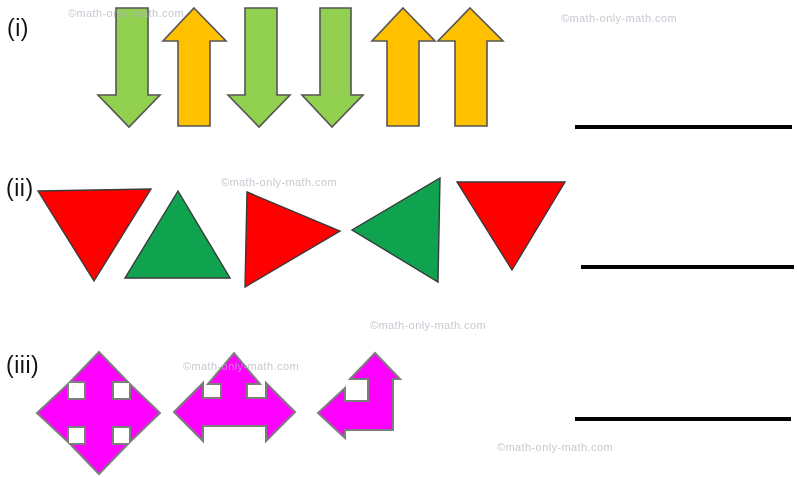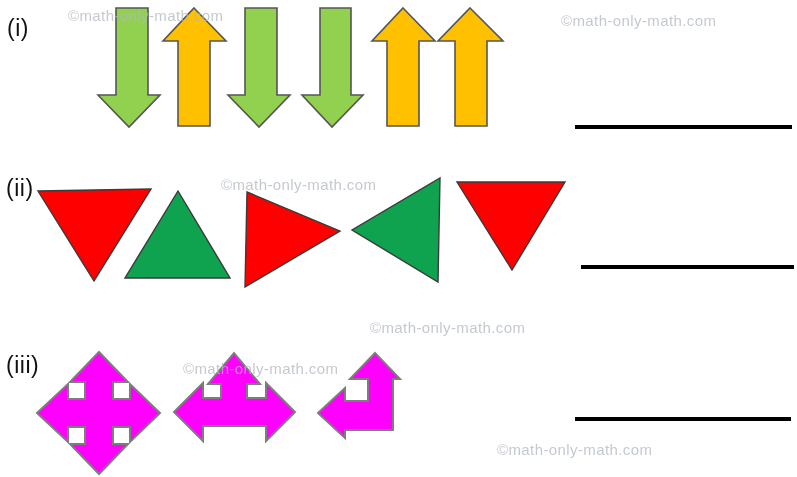--- a/index.html
+++ b/index.html
@@ -15,21 +15,21 @@
   .row-label{
     position:absolute;
     color:#111111;
     font-size:23px;
     font-weight:500;
     z-index:2;
     letter-spacing:0.5px;
   }
   .watermark{
     position:absolute;
-    font-size:15px;
+    font-size:11px;
     color:rgba(176,183,192,0.75);
     z-index:3;
     letter-spacing:0.4px;
     white-space:nowrap;
   }
   polygon{stroke-linejoin:miter;}
   .arrow-outline{stroke:#555555;stroke-width:1.6;}
   .triangle-outline{stroke:#3a3a3a;stroke-width:1.4;}
   .magenta-outline{stroke:#7d7d7d;stroke-width:2;}
   .answer-line{stroke-width:4;}

